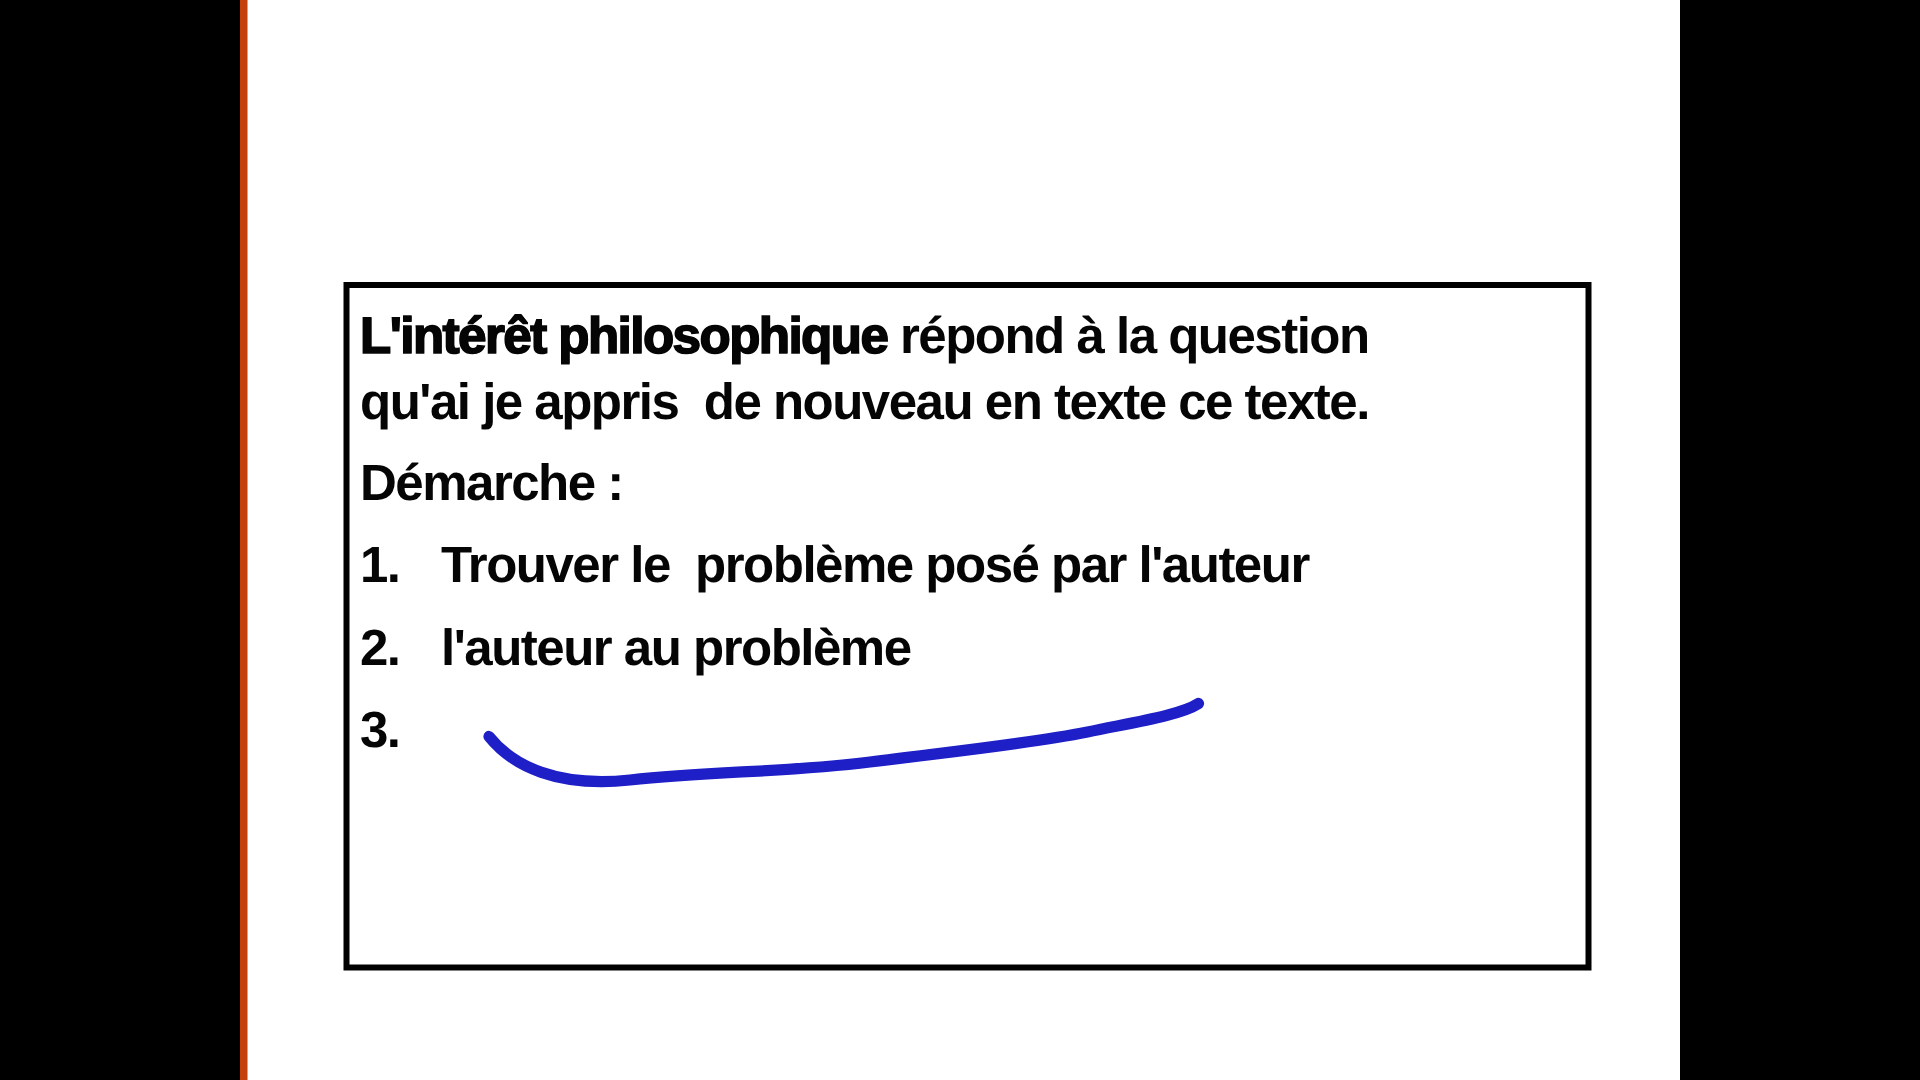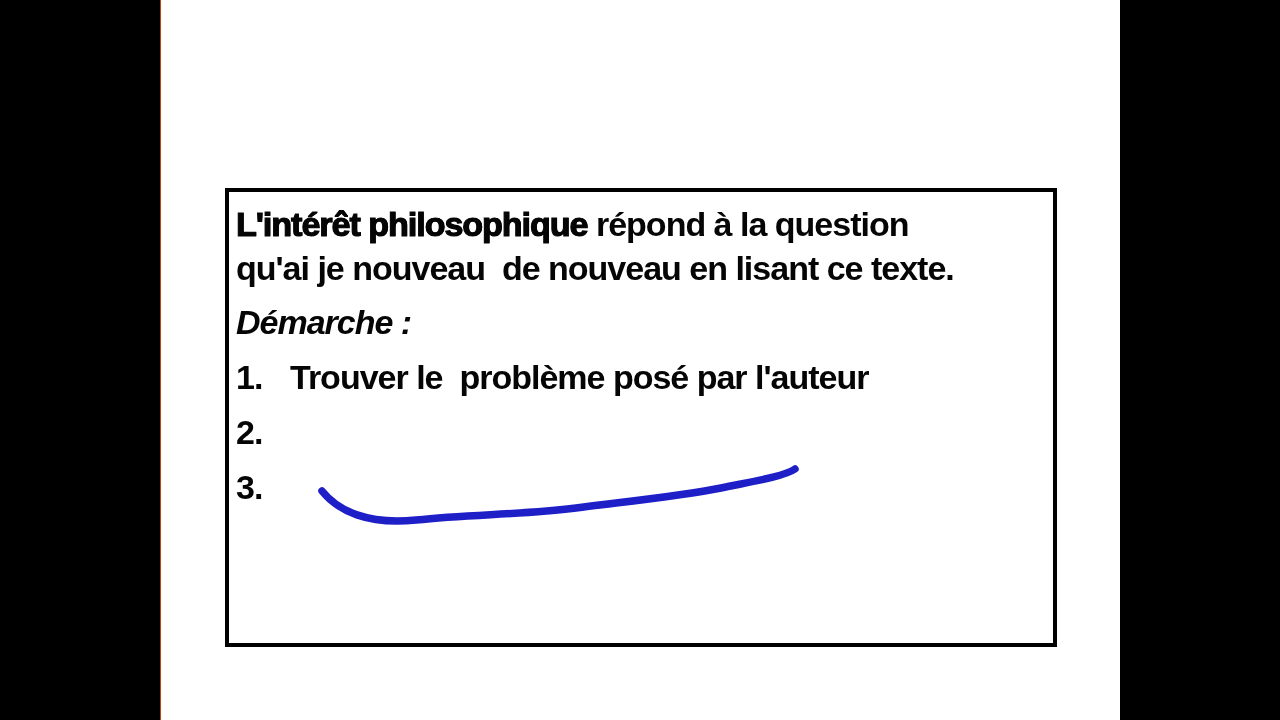--- a/index.html
+++ b/index.html
@@ -7,66 +7,67 @@
     width:1280px;height:720px;overflow:hidden;
     background:#000;
     font-family:"Liberation Sans","DejaVu Sans",sans-serif;
   }
   .frame{position:relative;width:1280px;height:720px;background:#000;}
   .letterbox{position:absolute;top:0;height:720px;background:#000;}
   .letterbox.left{left:0;width:160px;}
   .letterbox.right{left:1120px;width:160px;}
   .stage{
     position:absolute;left:160px;top:0;width:960px;height:720px;
-    background:#ffffff;border-left:1px solid #c2410c;box-sizing:border-box;
+    background:#ffffff;border-left:5px solid #c2410c;box-sizing:border-box;
   }
   .note-box{
     position:absolute;left:64px;top:188px;width:832px;height:459px;
     box-sizing:border-box;border:4px solid #000;
     padding:10px 12px 0 7px;
     color:#050505;font-weight:700;font-size:34px;line-height:44px;letter-spacing:-1px;
   }
   .line{display:block;white-space:pre;}
   .intro{margin:0;}
   .heavy{-webkit-text-stroke:1.1px #050505;text-shadow:0.4px 0 0 #050505;}
-  .heading{margin:10px 0 0 0;font-style:italic;}
+  .heading{margin:10px 0 0 0;}
   .item{display:flex;margin-top:11px;}
   .num{width:54px;flex:none;white-space:pre;}
   .itext{flex:1;}
   .pen{
     position:absolute;left:0;top:0;width:960px;height:720px;
     pointer-events:none;
   }
 </style>
 </head>
 <body>
 
 <div class="frame">
   <div class="letterbox left"></div>
 
   <div class="stage">
 
     <div class="note-box">
       <p class="intro">
         <span class="line"><span class="heavy">L'intérêt philosophique</span><span> répond à la question</span></span>
-        <span class="line">qu'ai je nouveau  de nouveau en lisant ce texte.</span>
+        <span class="line">qu'ai je appris  de nouveau en texte ce texte.</span>
       </p>
 
       <p class="heading">Démarche :</p>
 
       <div class="item">
         <span class="num">1.</span>
         <span class="itext">
           <span class="line">Trouver le  problème posé par l'auteur</span>
         </span>
       </div>
 
       <div class="item">
         <span class="num">2.</span>
         <span class="itext">
+          <span class="line">l'auteur au problème</span>
         </span>
       </div>
 
       <div class="item">
         <span class="num">3.</span>
         <span class="itext">
         </span>
       </div>
     </div>
 

